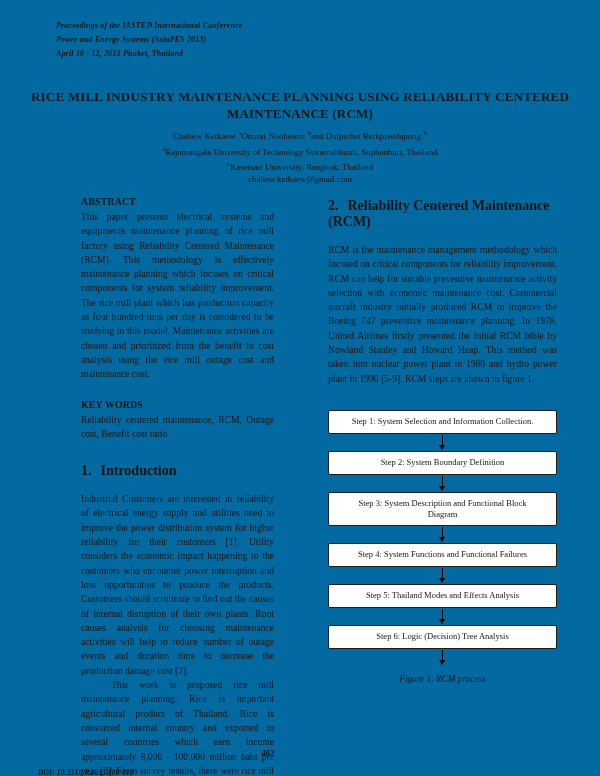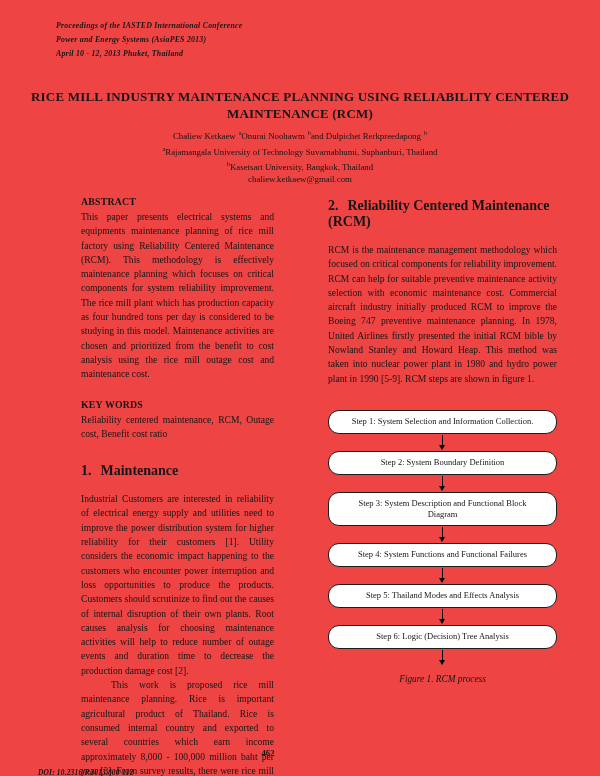--- a/index.html
+++ b/index.html
@@ -1,18 +1,18 @@
 <!DOCTYPE html>
 <html><head>
 <meta charset="utf-8">
 <style>
   * { margin:0; padding:0; box-sizing:border-box; }
   html,body { background:#ffffff; }
   .page {
-    position:relative; width:600px; height:776px; background:#ef4444;
+    position:relative; width:600px; height:776px; background:#0369a1;
     font-family:"Liberation Serif", serif; color:#161616; overflow:hidden;
   }
   
   .conf-header {
     position:absolute; top:19px; left:56px;
     font-size:7.8px; font-weight:bold; font-style:italic;
     line-height:14px; letter-spacing:0.25px;
   }
   
   .title {
@@ -43,21 +43,21 @@
   .mt-kw { margin-top:17px; }
   .mt-intro { margin-top:22px; }
   .mt-p { margin-top:13px; }
   .indent { text-indent:30px; }
   .rcm-head { margin-top:2px; }
   .rcm-body { margin-top:13px; }
   
   .flowchart { margin-top:24px; }
   .fc-box {
     width:229px; margin:0 auto; min-height:24px;
-    border:1.2px solid #1c1c1c; border-radius:11px;
+    border:1.2px solid #1c1c1c; border-radius:2px;
     display:flex; align-items:center; justify-content:center;
     text-align:center; font-size:8.5px; line-height:11px;
     padding:5px 20px; background:#fff;
   }
   .fc-arrow {
     position:relative; width:0; height:11px; margin:1px auto 5px auto;
     border-left:1.2px solid #000;
   }
   .fc-arrow::after {
     content:""; position:absolute; left:-4px; bottom:-4px;
@@ -107,21 +107,21 @@
   <div class="columns">
 
     <div class="col">
       <div class="h-small">ABSTRACT</div>
       <p class="body-p">This paper presents electrical systems and equipments maintenance planning of rice mill factory using Reliability Centered Maintenance (RCM).  This methodology is effectively maintenance planning which focuses on critical components for system reliability improvement. The rice mill plant which has production capacity as four hundred tons per day is considered to be studying in this model. Maintenance activities are chosen and prioritized from the benefit to cost analysis using the rice mill outage cost and maintenance cost.</p>
 
       <div class="h-small mt-kw">KEY WORDS</div>
       <p class="body-p">Reliability centered maintenance, RCM, Outage cost, Benefit cost ratio</p>
 
       <div class="h-section mt-intro">
-        <span class="h-num">1.</span><span>Maintenance</span>
+        <span class="h-num">1.</span><span>Introduction</span>
       </div>
       <p class="body-p mt-p">Industrial Customers are interested in reliability of electrical energy supply and utilities need to improve the power distribution system for higher reliability for their customers [1].  Utility considers the economic impact happening to the customers who encounter power interruption and loss opportunities to produce the products. Customers should scrutinize to find out the causes of internal disruption of their own plants. Root causes analysis for choosing maintenance activities will help to reduce number of outage events and duration time to decrease the production damage cost [2].</p>
       <p class="body-p indent">This work is proposed rice mill maintenance planning. Rice is important agricultural product of Thailand. Rice is consumed internal country and exported to several countries which earn income approximately 8,000 - 100,000 million baht per year [3]. From survey results, there were rice mill plants had preventive maintenance about 54 percent [4]. Rice mill factories which lack of preventive maintenance scheduling will have a risk for stopping rice production process. RCM methodology and economic analysis are applied for the case study to choose the effective maintenance activities.</p>
     </div>
 
     <div class="col">
       <div class="h-section rcm-head">
         <span class="h-num">2.</span><span>Reliability Centered Maintenance (RCM)</span>
       </div>
       <p class="body-p rcm-body">RCM is the maintenance management methodology which focused on critical components for reliability improvement. RCM can help for suitable preventive maintenance activity selection with economic maintenance cost. Commercial aircraft industry initially produced RCM to improve the Boeing 747 preventive maintenance planning. In 1978, United Airlines firstly presented the initial RCM bible by Nowland Stanley and Howard Heap. This method was taken into nuclear power plant in 1980 and hydro power plant in 1990 [5-9]. RCM steps are shown in figure 1.</p>

